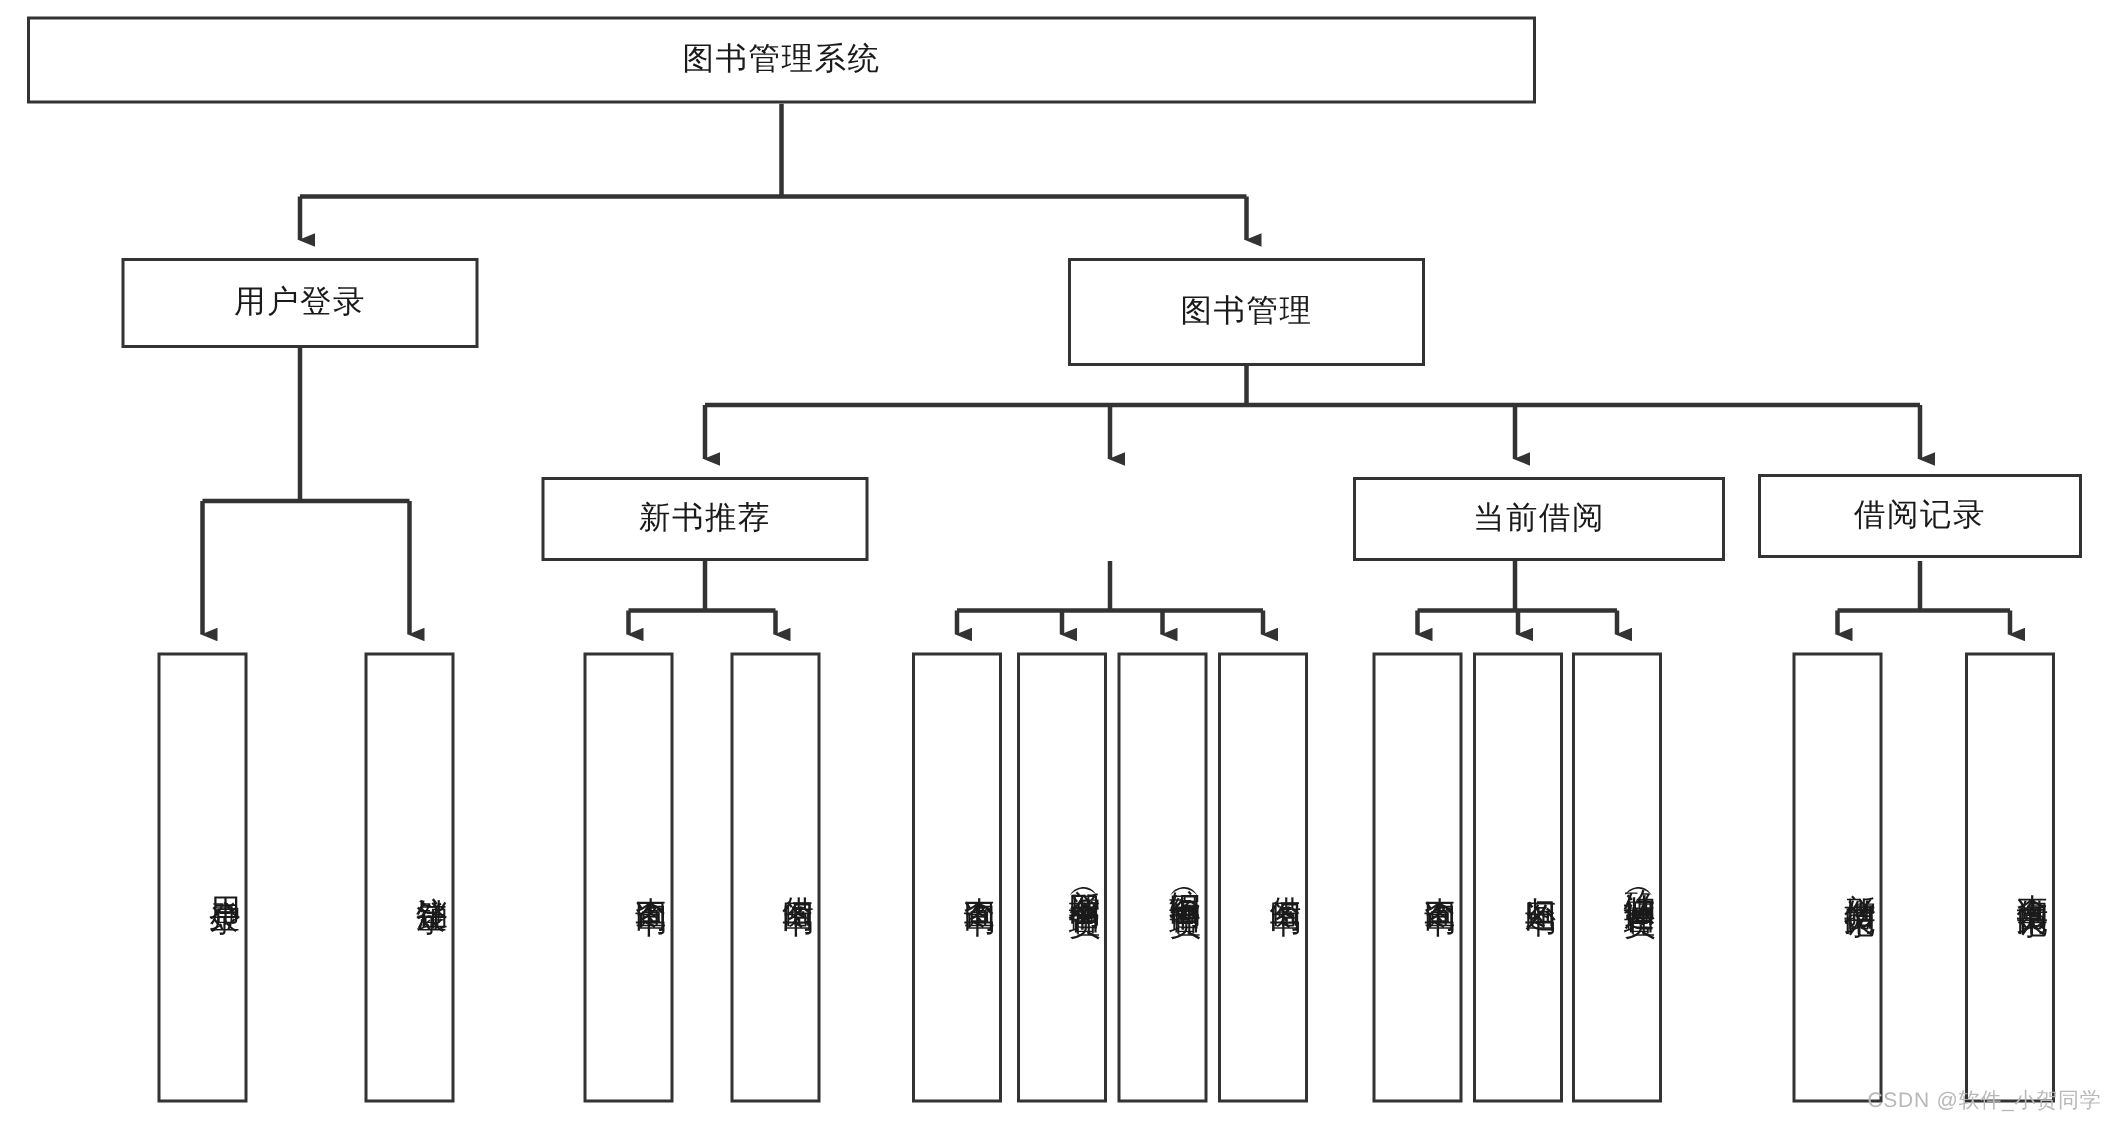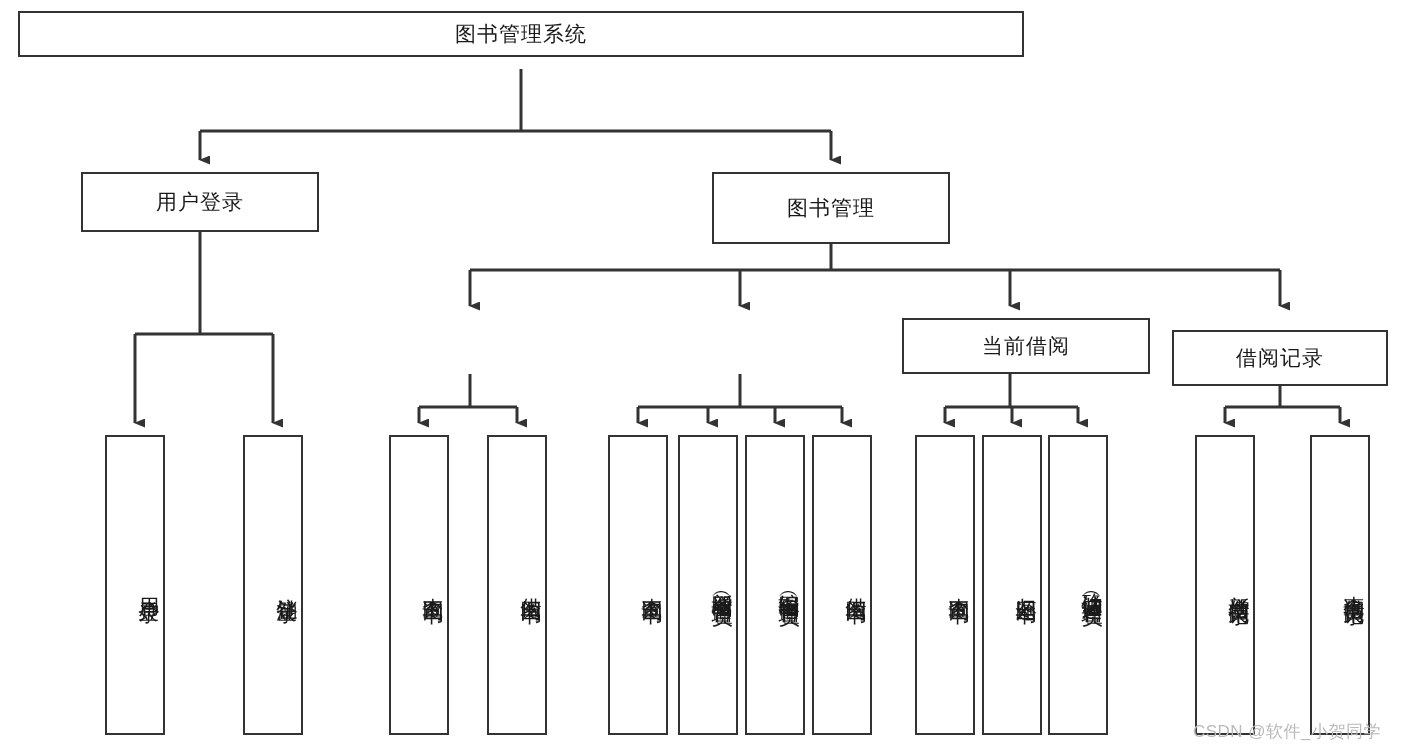--- a/index.html
+++ b/index.html
@@ -54,23 +54,23 @@
     justify-content: center;
   }
   .node.vert .label {
     writing-mode: vertical-rl;
     text-orientation: upright;
     display: block;
     text-align: left;
   }
   #watermark {
     position: absolute;
-    right: 24px;
+    right: 4px;
     bottom: 4px;
-    font-size: 17px;
+    font-size: 14px;
     color: #b9b9b9;
     letter-spacing: 0.5px;
     z-index: 3;
     white-space: nowrap;
   }
 </style>
 </head>
 <body>
 
 <div id="diagram-root">
@@ -111,35 +111,38 @@
         <path d="M 945 407 L 945 423" marker-end="url(#arrowhead)"></path>
         <path d="M 1012 407 L 1012 423" marker-end="url(#arrowhead)"></path>
         <path d="M 1078 407 L 1078 423" marker-end="url(#arrowhead)"></path>
         <path d="M 1280 374 L 1280 407"></path>
         <path d="M 1225 407 L 1340 407"></path>
         <path d="M 1225 407 L 1225 423" marker-end="url(#arrowhead)"></path>
         <path d="M 1340 407 L 1340 423" marker-end="url(#arrowhead)"></path>
       </g>
   </svg>
 
-  <div class="node horiz" style="left: 18px; top: 11px; width: 1006px; height: 46px;">
+  <div class="node horiz" style="left: 18px; top: 11px; width: 1006px; height: 58px;">
     <span class="label">图书管理系统</span>
   </div>
 
   <div class="node horiz" style="left: 81px; top: 172px; width: 238px; height: 60px;">
     <span class="label">用户登录</span>
   </div>
   <div class="node horiz" style="left: 712px; top: 172px; width: 238px; height: 72px;">
     <span class="label">图书管理</span>
   </div>
 
+  <div class="node horiz" style="left: 361px; top: 318px; width: 218px; height: 56px;">
+    <span class="label">新书推荐</span>
+  </div>
   <div class="node horiz" style="left: 902px; top: 318px; width: 248px; height: 56px;">
     <span class="label">当前借阅</span>
   </div>
-  <div class="node horiz" style="left: 1172px; top: 330px; width: 216px; height: 56px;">
+  <div class="node horiz" style="left: 1172px; top: 316px; width: 216px; height: 56px;">
     <span class="label">借阅记录</span>
   </div>
 
   <div class="node vert" style="left: 105px; top: 435px; width: 60px; height: 300px;">
     <span class="label">用户登录</span>
   </div>
   <div class="node vert" style="left: 243px; top: 435px; width: 60px; height: 300px;">
     <span class="label">注销登录</span>
   </div>
 

